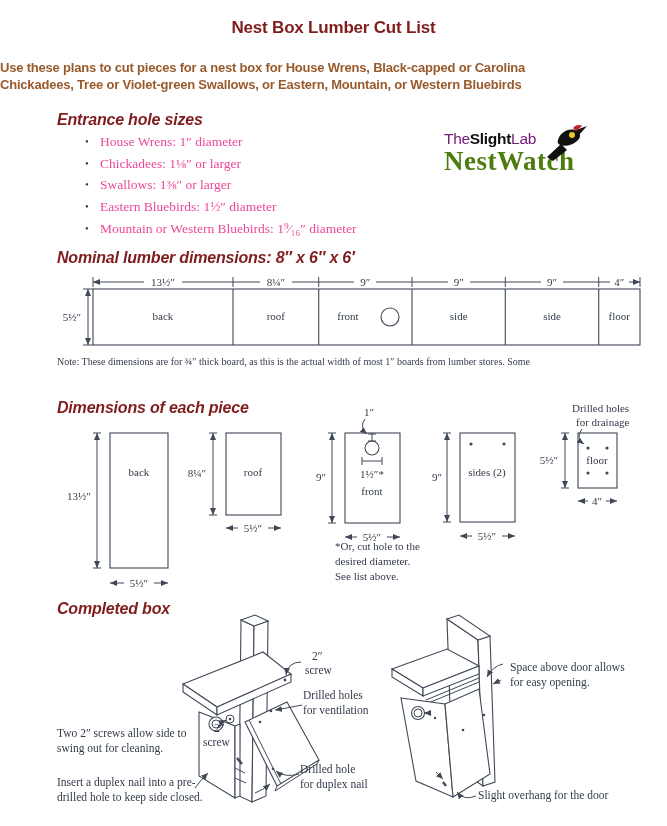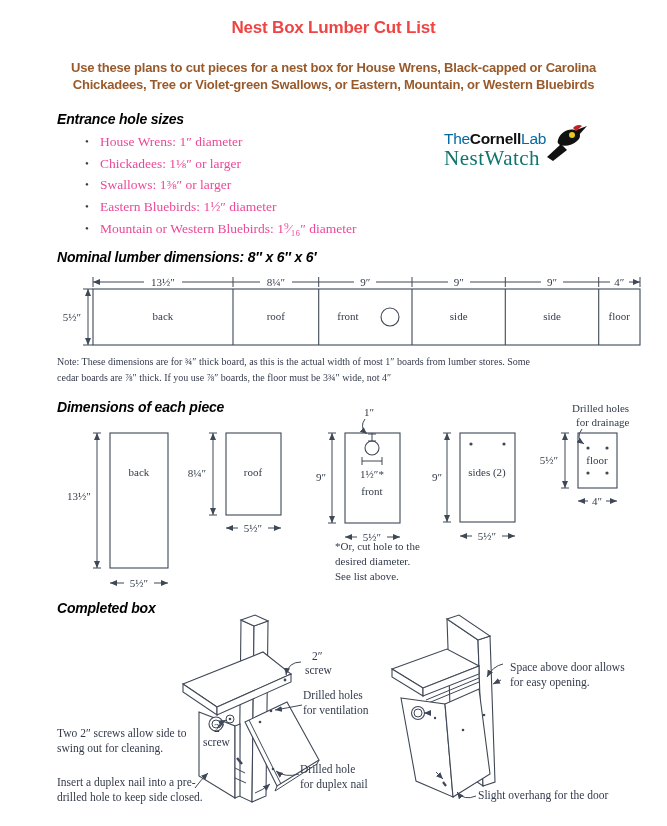--- a/index.html
+++ b/index.html
@@ -1,35 +1,35 @@
 <!DOCTYPE html>
 <html><head>
 <meta charset="utf-8">
 <style>
   html,body{margin:0;padding:0;background:#fff;}
   #canvas{position:relative;width:667px;height:826px;background:#ffffff;overflow:hidden;
           font-family:"Liberation Serif",serif;color:#333b4a;}
   .abs{position:absolute;}
   .title{width:667px;text-align:center;font-family:"Liberation Sans",sans-serif;
-         font-weight:700;font-size:17px;color:#ef4444;letter-spacing:-0.2px;}
-  .subtitle{width:667px;text-align:center;font-family:"Liberation Sans",sans-serif;
+         font-weight:700;font-size:17px;color:#7f1d1d;letter-spacing:-0.2px;}
+  .subtitle{width:667px;text-align:left;font-family:"Liberation Sans",sans-serif;
             font-weight:700;font-size:13px;color:#995a2b;letter-spacing:-0.2px;}
   .h-section{font-family:"Liberation Sans",sans-serif;font-weight:700;font-style:italic;
-             font-size:14px;color:#000000;letter-spacing:-0.2px;}
+             font-size:16px;color:#7f1d1d;letter-spacing:-0.2px;}
   ul.holes{list-style:none;margin:0;padding:0;}
   ul.holes li{position:relative;padding-left:15px;height:21.7px;line-height:21.7px;
               font-size:13.5px;color:#ec4899;}
   ul.holes li::before{content:"•";position:absolute;left:0;top:0;font-size:11px;color:#333b4a;}
   .note{font-size:10px;line-height:16px;color:#333b4a;}
   .cap{font-size:11.5px;line-height:14.5px;color:#333b4a;z-index:3;}
   .logo-row{font-family:"Liberation Sans",sans-serif;font-size:15.5px;letter-spacing:-0.3px;}
-  .logo-gray{color:#0369a1;}
+  .logo-gray{color:#701a75;}
   .logo-black{color:#111111;font-weight:700;}
-  .nestwatch{font-family:"Liberation Serif",serif;font-size:21px;font-weight:400;
-             color:#0f766e;letter-spacing:0.5px;}
+  .nestwatch{font-family:"Liberation Serif",serif;font-size:27px;font-weight:700;
+             color:#4d7c0f;letter-spacing:0.5px;}
   svg{overflow:visible;}
   svg text{font-family:"Liberation Serif",serif;font-size:11px;fill:#333b4a;}
   .ln{stroke:#3f4856;stroke-width:1.1;fill:none;}
   .fw{stroke:#3f4856;stroke-width:1.1;fill:#ffffff;}
   .thin{stroke:#3f4856;stroke-width:1;fill:none;}
   .dot{fill:#3f4856;stroke:none;}
   .wbg{fill:#ffffff;stroke:none;}
 </style>
 </head>
 <body>
@@ -44,21 +44,21 @@
   <ul class="holes abs" style="top:131px;left:85px;width:340px;">
     <li>House Wrens: 1″ diameter</li>
     <li>Chickadees: 1⅛″ or larger</li>
     <li>Swallows: 1⅜″ or larger</li>
     <li>Eastern Bluebirds: 1½″ diameter</li>
     <li>Mountain or Western Bluebirds: 1⁹⁄₁₆″ diameter</li>
   </ul>
 
   <div class="abs" style="top:130px;left:444px;width:200px;">
     <div class="logo-row">
-      <span class="logo-gray">The</span><span class="logo-black">Cornell</span><span class="logo-gray">Lab</span>
+      <span class="logo-gray">The</span><span class="logo-black">Slight</span><span class="logo-gray">Lab</span>
     </div>
     <div class="nestwatch" style="margin-top:-2px;">NestWatch</div>
     <svg class="abs" style="top:-6px;left:102px;" width="42" height="38" viewBox="0 0 42 38">
       <path d="M1,33 L15,20 L21,26 L7,37 Z" fill="#111111"></path>
       <path d="M12,16 C14,8 24,3 31,7 C35,9 35,14 31,17 C27,21 19,23 14,21 C12,20 11,18 12,16 Z" fill="#111111"></path>
       <path d="M30,6 L41,2 L32,12 Z" fill="#111111"></path>
       <path d="M27,4 C29,1 34,0 36,2 L30,7 Z" fill="#c32026"></path>
       <circle cx="26" cy="11" r="3" fill="#e8c823"></circle>
     </svg>
   </div>
@@ -113,21 +113,20 @@
 
     <text x="12" y="49" text-anchor="middle">5½″</text>
     <g class="thin">
       <line x1="28" y1="17" x2="28" y2="73" marker-start="url(#arrB)" marker-end="url(#arrB)"></line>
       <line x1="23" y1="17" x2="33" y2="17"></line>
         <line x1="23" y1="73" x2="33" y2="73"></line>
     </g>
   </svg>
 
   <div class="abs note" style="top:354px;left:57px;width:580px;">Note: These dimensions are for ¾″ thick board, as this is the actual width of most 1″ boards from lumber stores. Some</div>
-  <div class="abs note" style="top:370px;left:57px;width:580px;">cedar boards are ⅞″ thick. If you use ⅞″ boards, the floor must be 3¾″ wide, not 4″</div>
 
   <div class="abs h-section" style="top:399px;left:57px;text-align:right;">Dimensions of each piece</div>
 
   <svg class="abs" style="top:400px;left:60px;" width="607" height="195" viewBox="0 0 607 195">
     <defs>
       <marker id="arrP" markerWidth="8" markerHeight="7" refX="7" refY="3" orient="auto-start-reverse">
         <path d="M0,0 L7,3 L0,6 Z" fill="#3f4856"></path>
       </marker>
     </defs>
 

